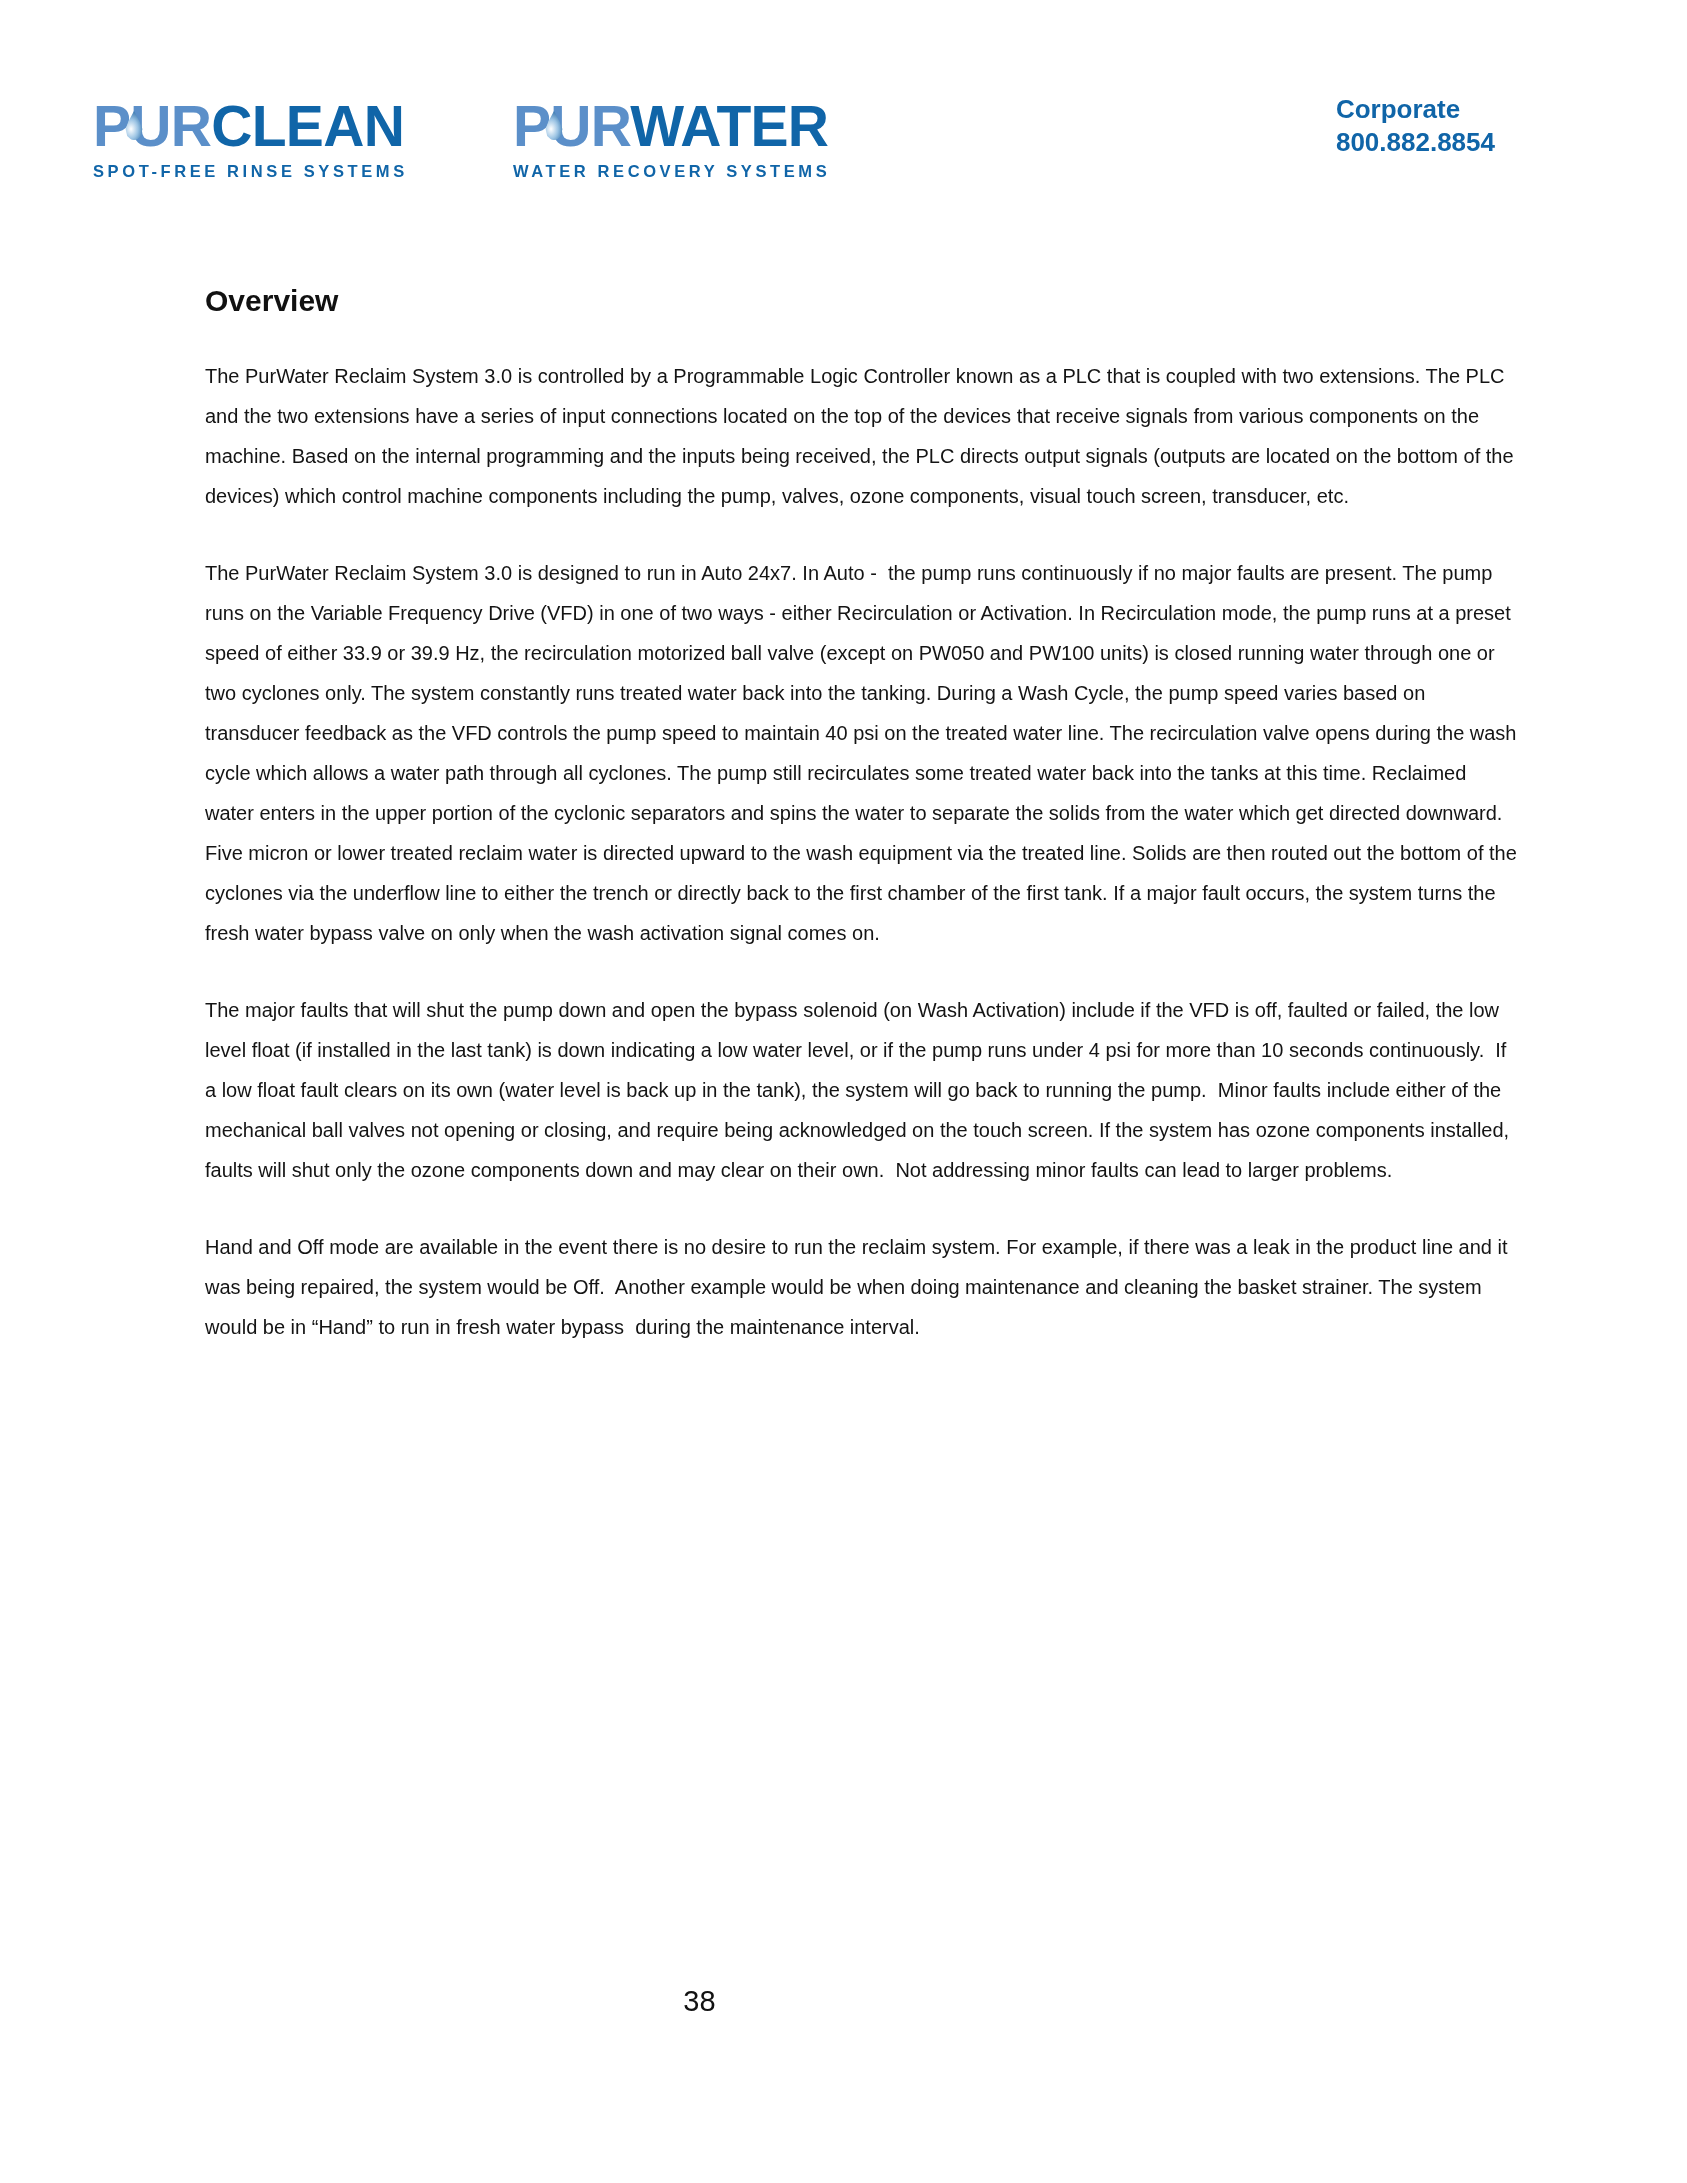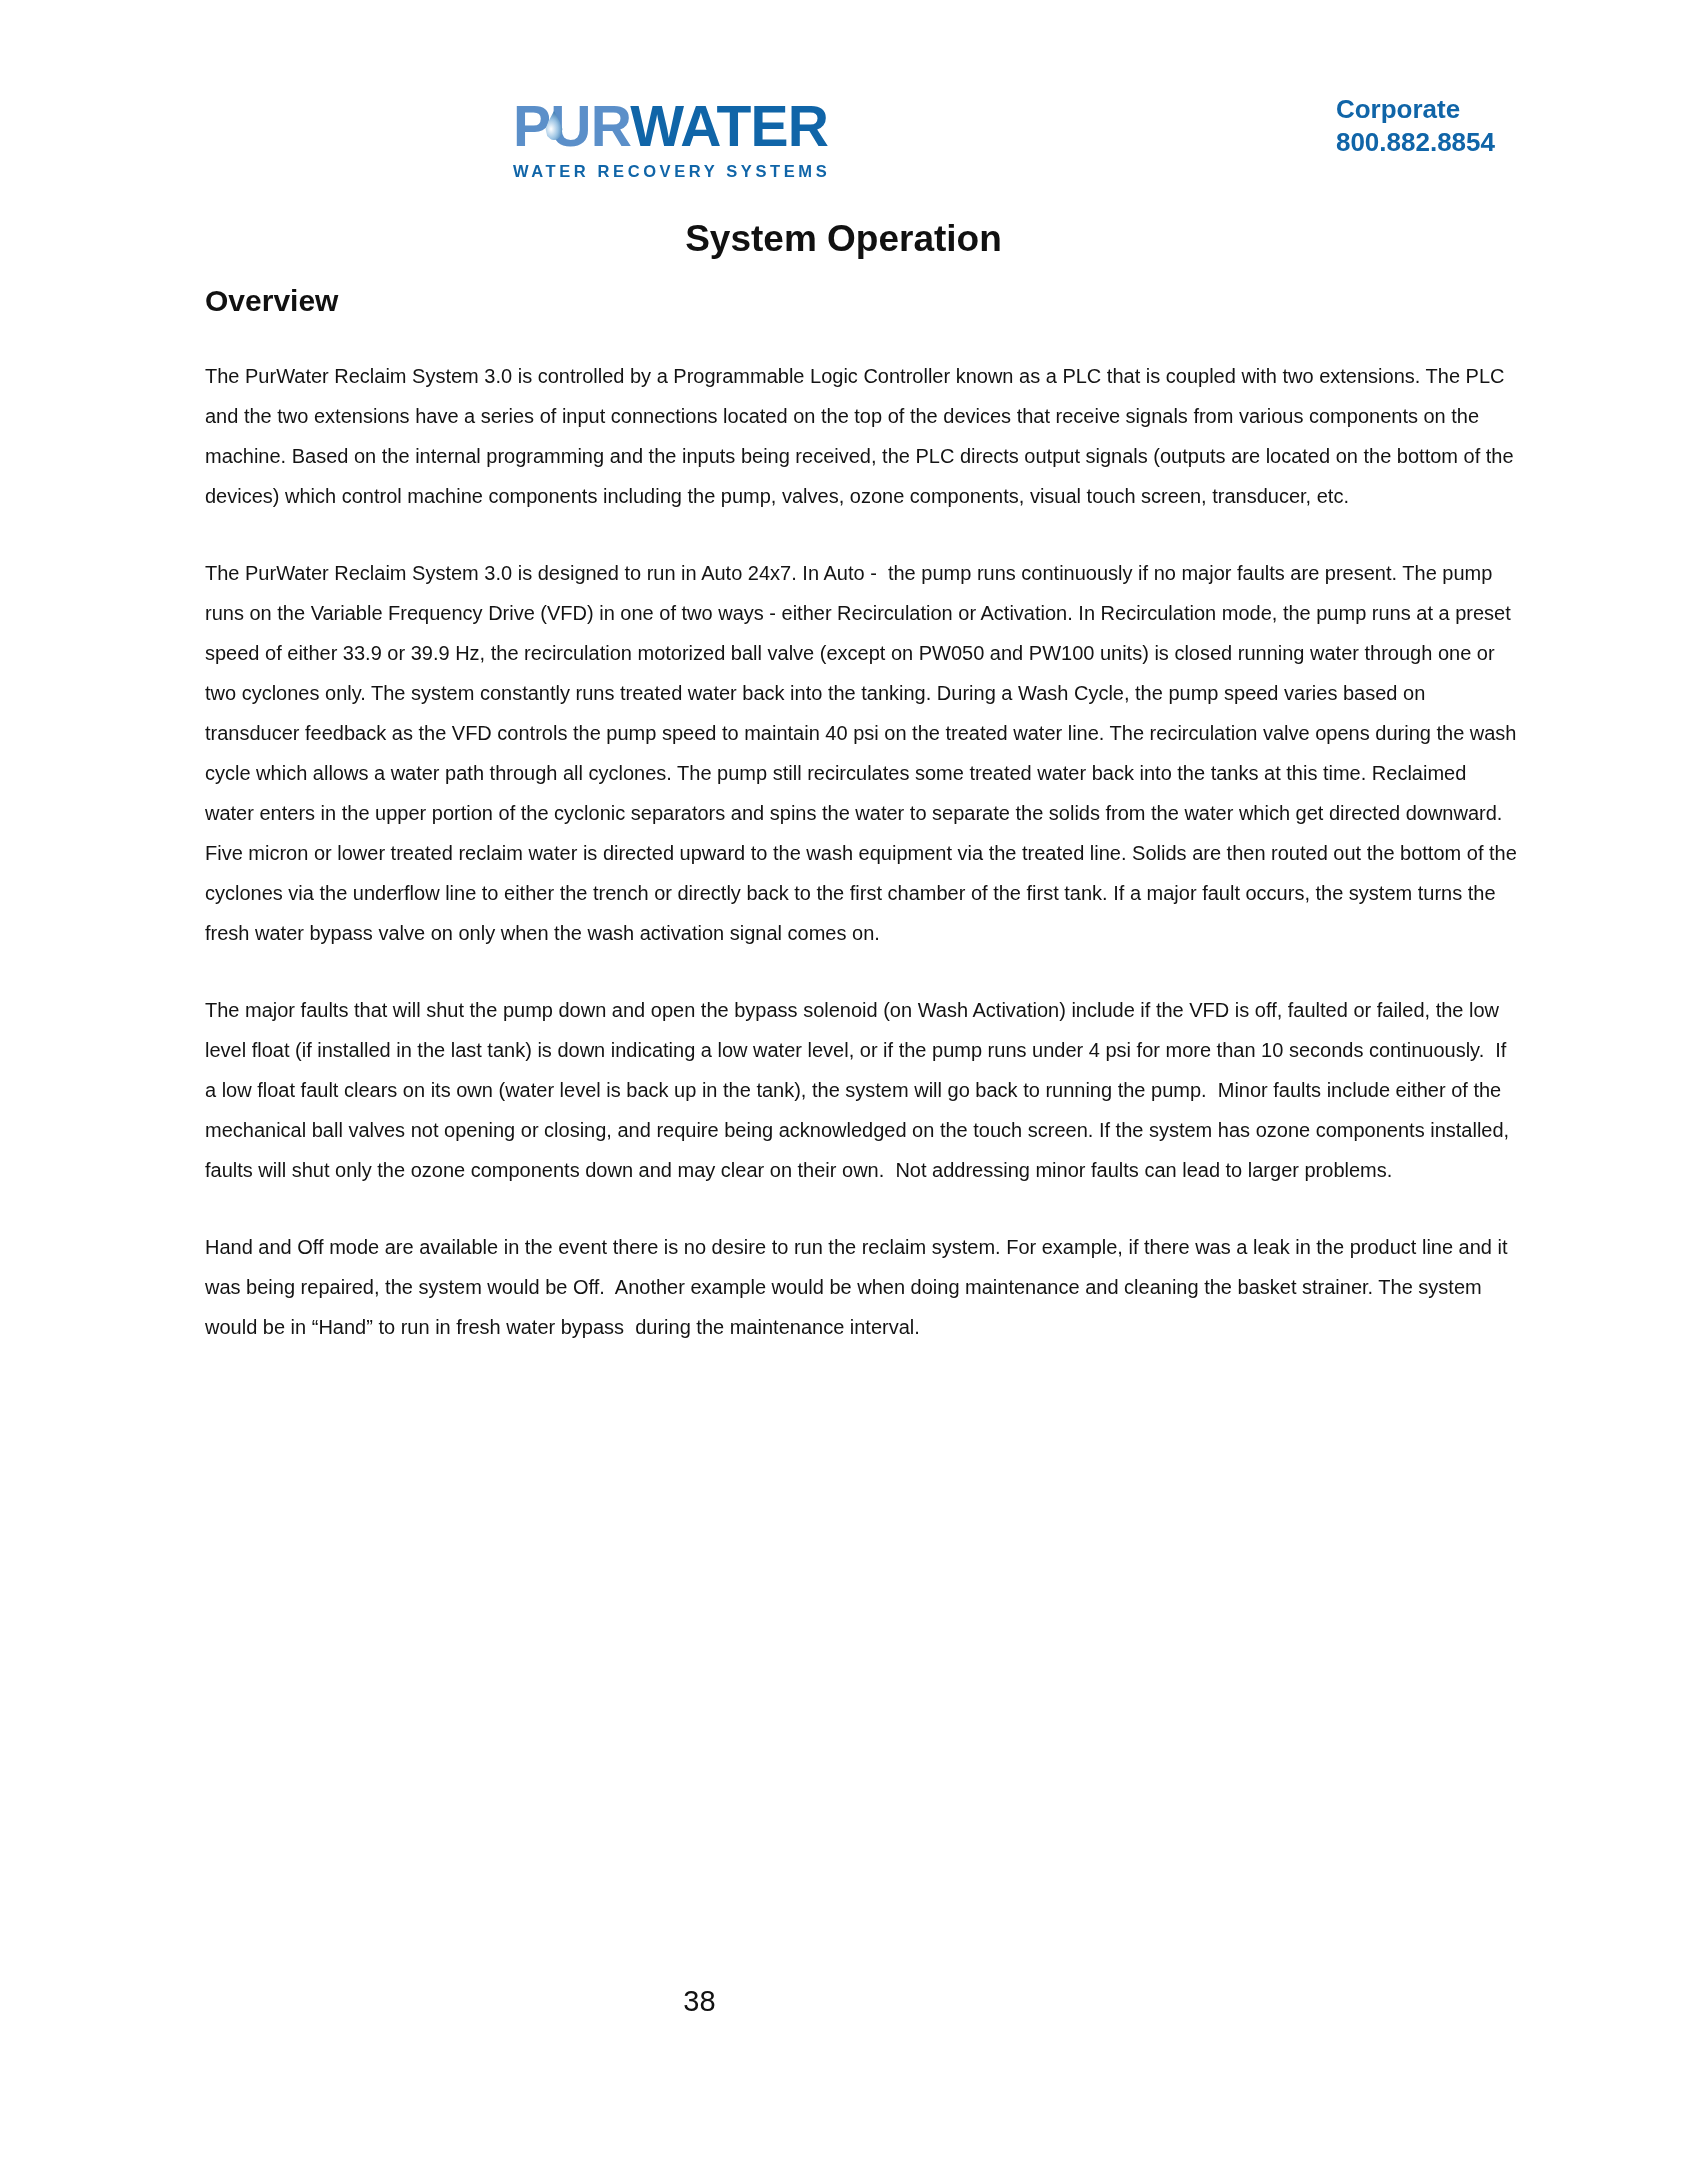--- a/index.html
+++ b/index.html
@@ -139,34 +139,37 @@
     color: #111111;
   }
 </style>
 </head>
 <body>
 
 <div class="page">
 
   <div class="header">
 
+    <div class="logo-block logo-purclean">
+      <div class="logo-word"><span class="logo-pur"><span>PU</span><span class="droplet"></span><span>R</span></span><span class="logo-rest">CLEAN</span></div>
+      <div class="logo-tag">SPOT-FREE RINSE SYSTEMS</div>
+    </div>
 
     <div class="logo-block logo-purwater">
       <div class="logo-word"><span class="logo-pur"><span>PU</span><span class="droplet"></span><span>R</span></span><span class="logo-rest">WATER</span></div>
       <div class="logo-tag">WATER RECOVERY SYSTEMS</div>
     </div>
 
     <div class="corporate">
       <div>Corporate</div>
       <div>800.882.8854</div>
     </div>
 
   </div>
 
-  <div class="doc-title">System Operation</div>
 
   <div class="content">
     <h2 class="section-heading">Overview</h2>
     <p class="body-par">The PurWater Reclaim System 3.0 is controlled by a Programmable Logic Controller known as a PLC that is coupled with two extensions. The PLC and the two extensions have a series of input connections located on the top of the devices that receive signals from various components on the machine. Based on the internal programming and the inputs being received, the PLC directs output signals (outputs are located on the bottom of the devices) which control machine components including the pump, valves, ozone components, visual touch screen, transducer, etc.</p>
     <p class="body-par">The PurWater Reclaim System 3.0 is designed to run in Auto 24x7. In Auto -  the pump runs continuously if no major faults are present. The pump runs on the Variable Frequency Drive (VFD) in one of two ways - either Recirculation or Activation. In Recirculation mode, the pump runs at a preset speed of either 33.9 or 39.9 Hz, the recirculation motorized ball valve (except on PW050 and PW100 units) is closed running water through one or two cyclones only. The system constantly runs treated water back into the tanking. During a Wash Cycle, the pump speed varies based on transducer feedback as the VFD controls the pump speed to maintain 40 psi on the treated water line. The recirculation valve opens during the wash cycle which allows a water path through all cyclones. The pump still recirculates some treated water back into the tanks at this time. Reclaimed water enters in the upper portion of the cyclonic separators and spins the water to separate the solids from the water which get directed downward. Five micron or lower treated reclaim water is directed upward to the wash equipment via the treated line. Solids are then routed out the bottom of the cyclones via the underflow line to either the trench or directly back to the first chamber of the first tank. If a major fault occurs, the system turns the fresh water bypass valve on only when the wash activation signal comes on.</p>
     <p class="body-par">The major faults that will shut the pump down and open the bypass solenoid (on Wash Activation) include if the VFD is off, faulted or failed, the low level float (if installed in the last tank) is down indicating a low water level, or if the pump runs under 4 psi for more than 10 seconds continuously.  If a low float fault clears on its own (water level is back up in the tank), the system will go back to running the pump.  Minor faults include either of the mechanical ball valves not opening or closing, and require being acknowledged on the touch screen. If the system has ozone components installed, faults will shut only the ozone components down and may clear on their own.  Not addressing minor faults can lead to larger problems.</p>
     <p class="body-par">Hand and Off mode are available in the event there is no desire to run the reclaim system. For example, if there was a leak in the product line and it was being repaired, the system would be Off.  Another example would be when doing maintenance and cleaning the basket strainer. The system would be in “Hand” to run in fresh water bypass  during the maintenance interval.</p>
   </div>
 
   <div class="page-number">38</div>

